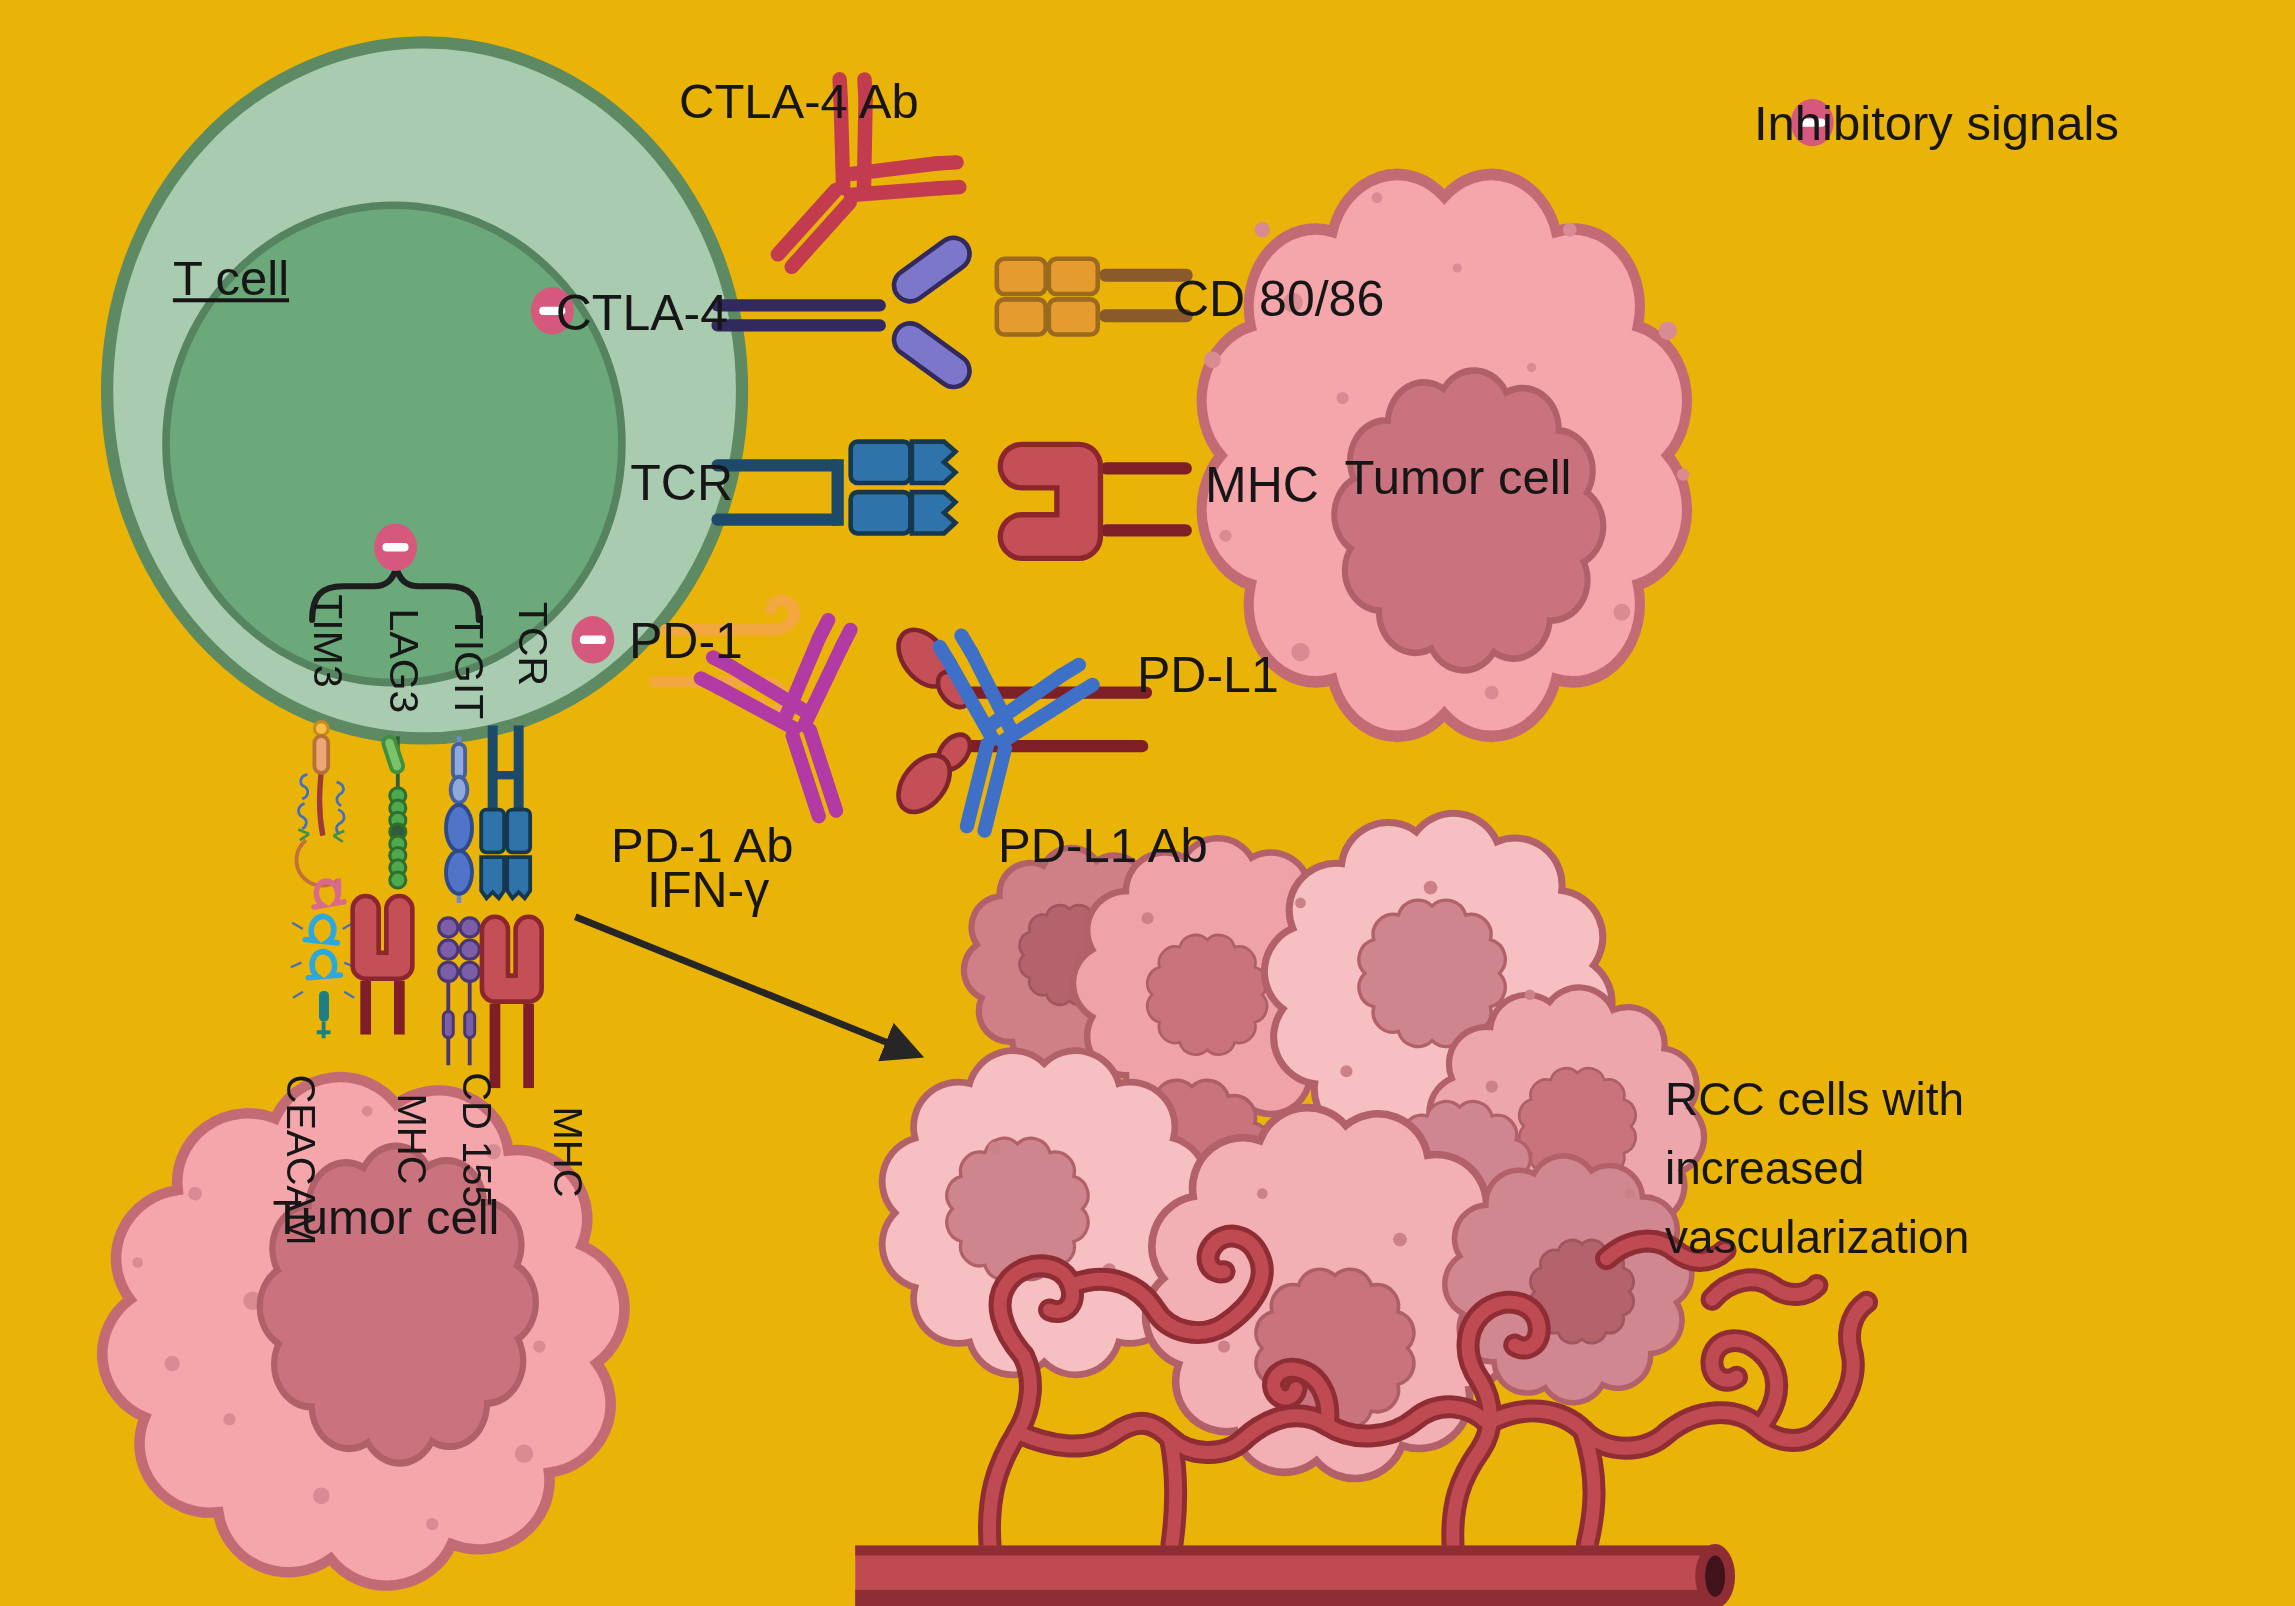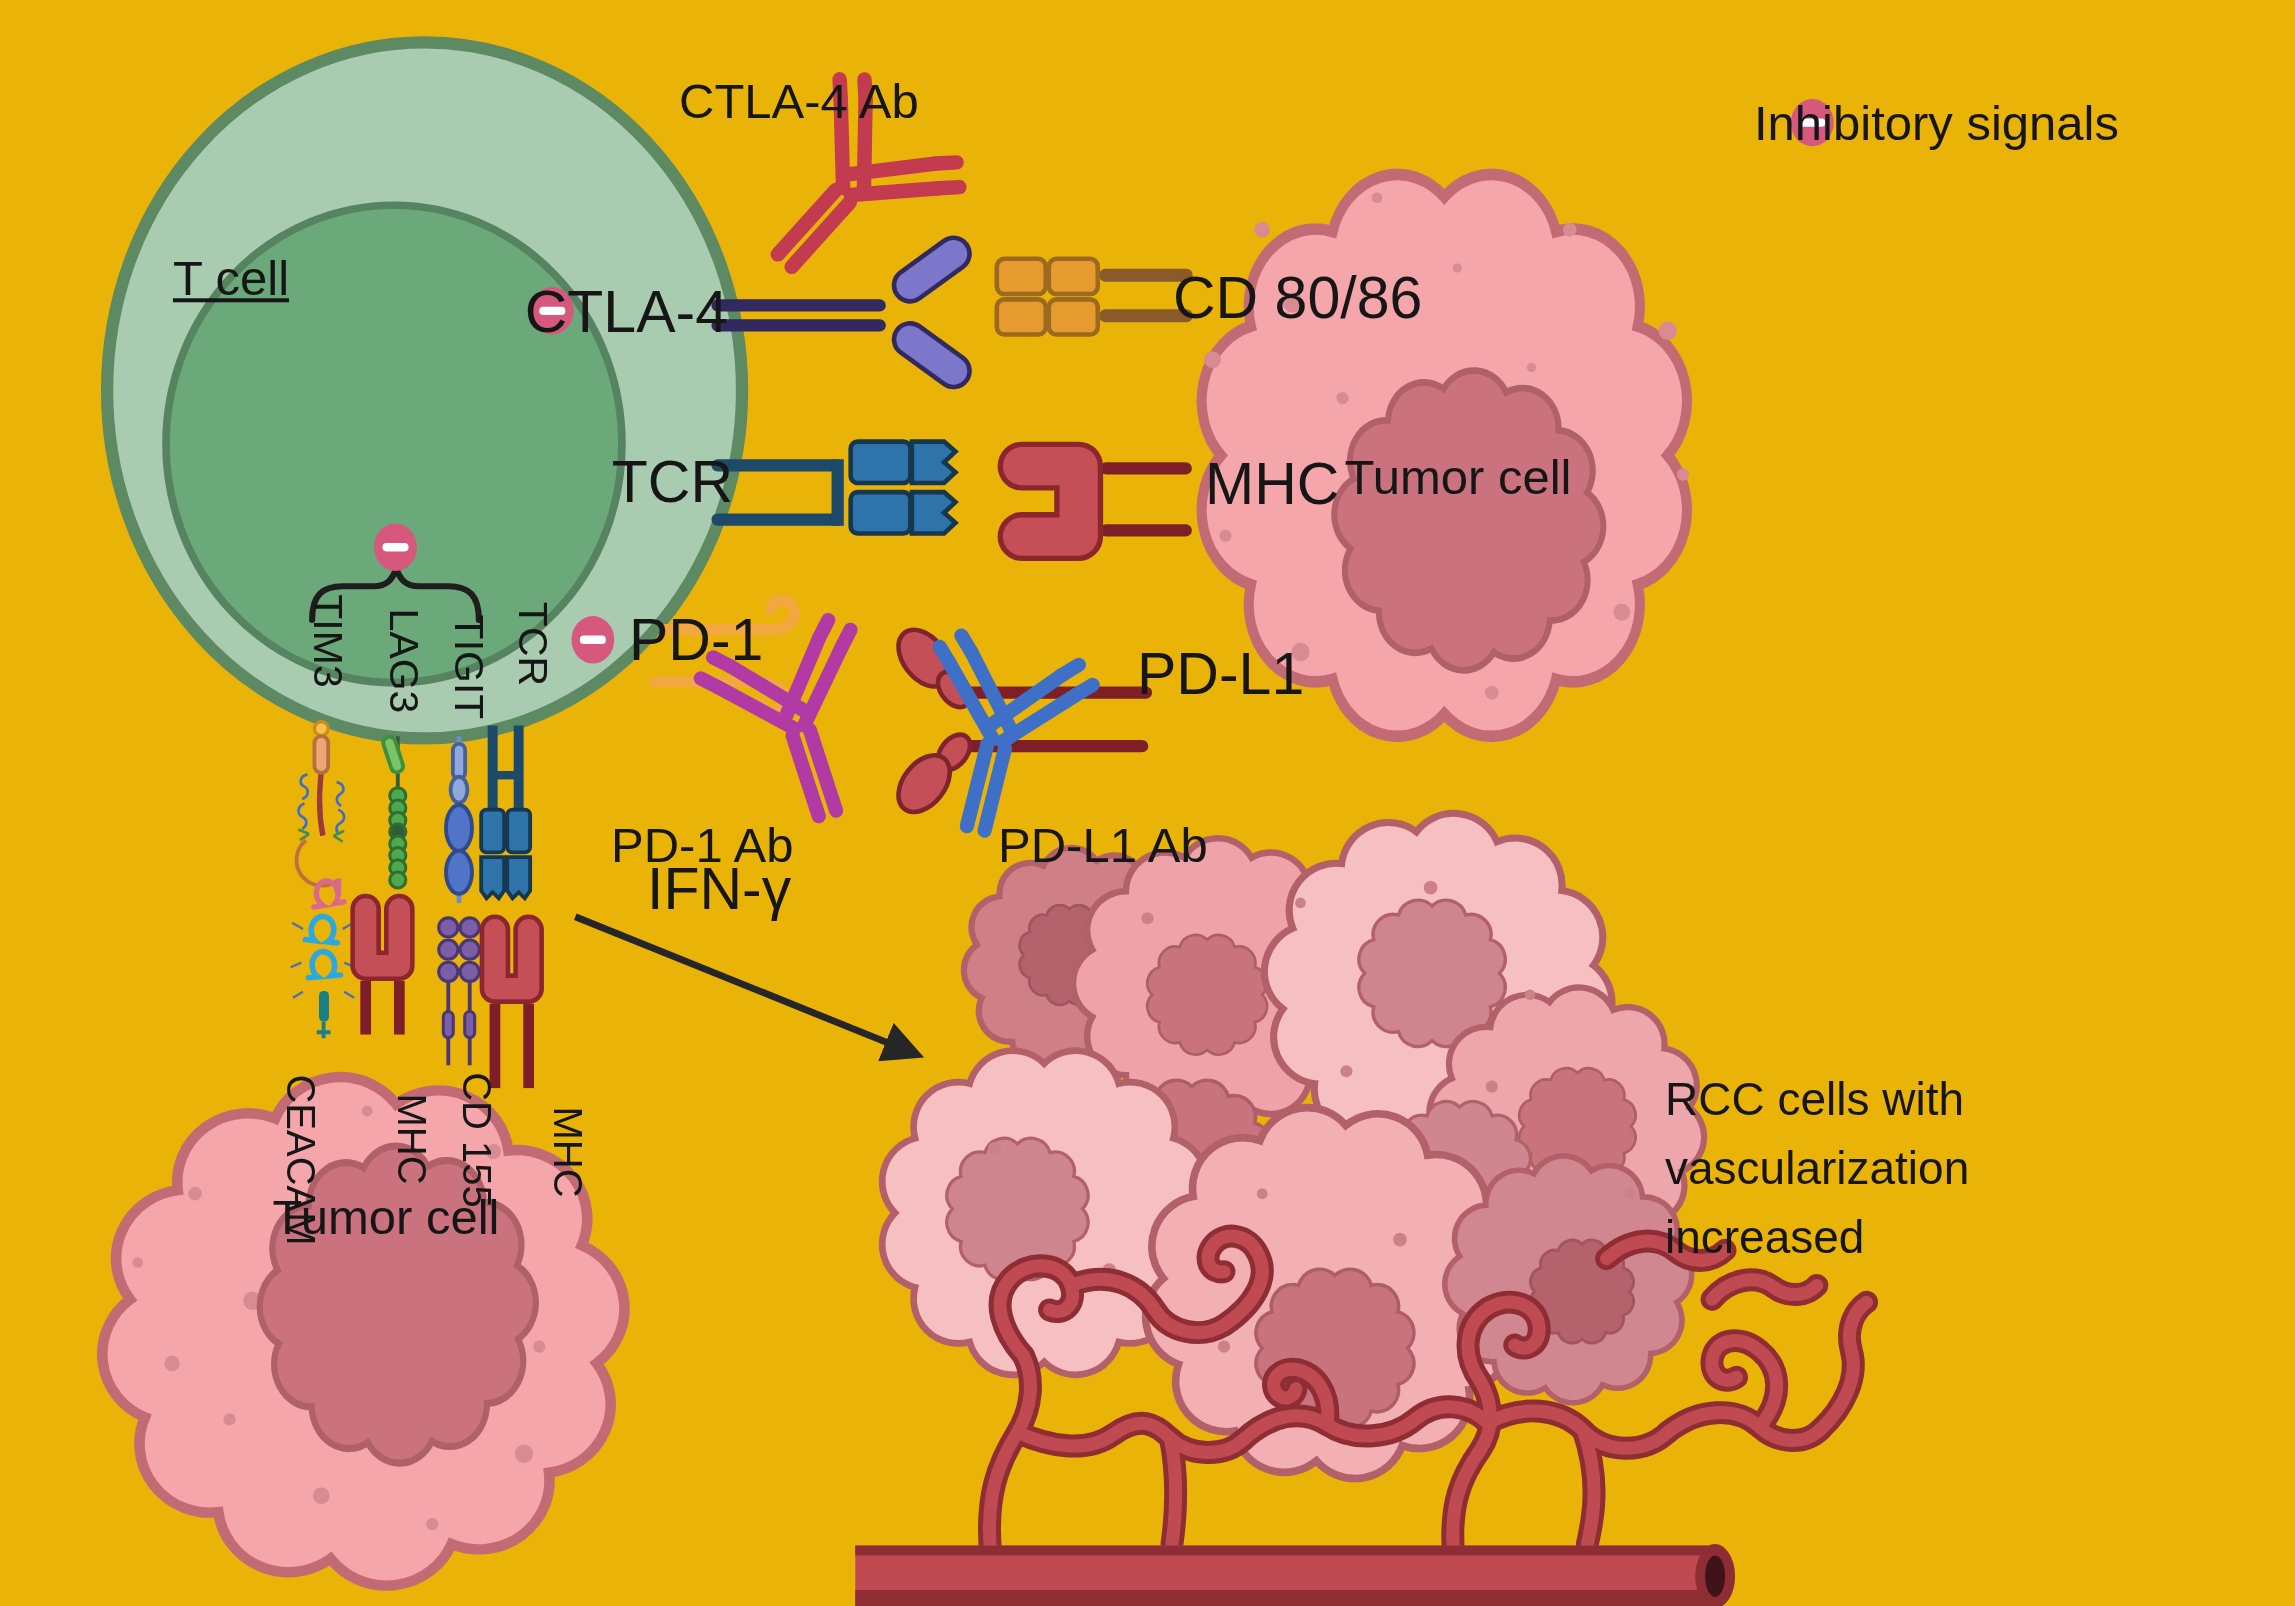--- a/index.html
+++ b/index.html
@@ -1,19 +1,19 @@
 <!DOCTYPE html>
 <html style="font-size:12.2px"><head>
 <meta charset="utf-8">
 <style>
   html,body{margin:0;padding:0;background:#edeea3;}
   #stage{position:relative;width:2295px;height:1607px;overflow:hidden;background:#eab308;
          font-family:"Liberation Sans",sans-serif;color:#161616;}
   #art{position:absolute;left:0;top:0;}
-  .lbl{position:absolute;font-size:59px;line-height:1.05;white-space:nowrap;
+  .lbl{position:absolute;font-size:50px;line-height:1.05;white-space:nowrap;
        transform:translate(-50%,-50%);color:#161616;}
   .l-left{transform:translate(0,-50%);}
   .l-right{transform:translate(-100%,-50%);}
   .l-vert{transform:translate(-50%,-50%) rotate(90deg);font-size:41px;}
   .l-vert-sm{transform:translate(-50%,-50%) rotate(90deg);font-size:40px;}
   .l-big{font-size:49px;}
   .block{position:absolute;font-size:46px;line-height:60px;white-space:nowrap;}
   .block-rcc{line-height:69px;}
 </style>
 </head>
@@ -383,18 +383,18 @@
 
 <div class="lbl l-vert-sm" style="left:301px;top:1160px;">CEACAM</div>
 <div class="lbl l-vert-sm" style="left:412px;top:1139px;">MHC</div>
 <div class="lbl l-vert-sm" style="left:477px;top:1140px;">CD 155</div>
 <div class="lbl l-vert-sm" style="left:568px;top:1152px;">MHC</div>
 
 <div class="lbl l-big" style="left:386px;top:1218px;">Tumor cell</div>
 
 <div class="block block-rcc" style="left:1665px;top:1065px;">
   <div>RCC cells with</div>
+  <div>increased</div>
   <div>vascularization</div>
-  <div>increased</div>
 </div>
 
 </div>
 
 
 </body></html>

